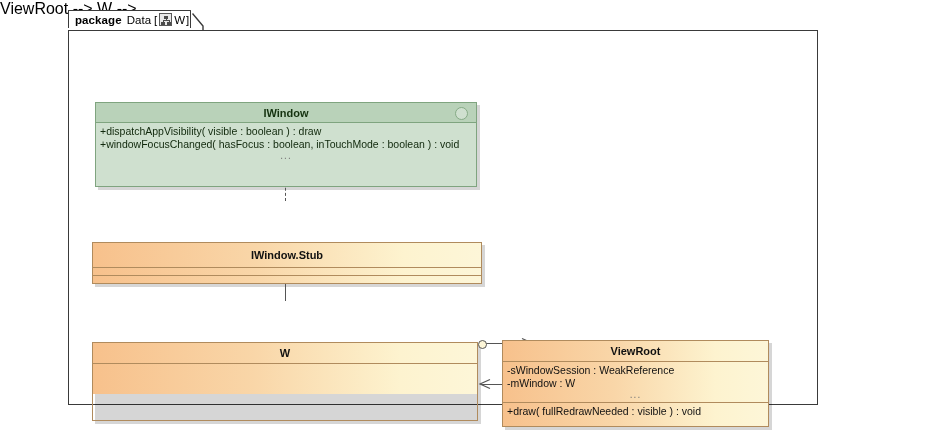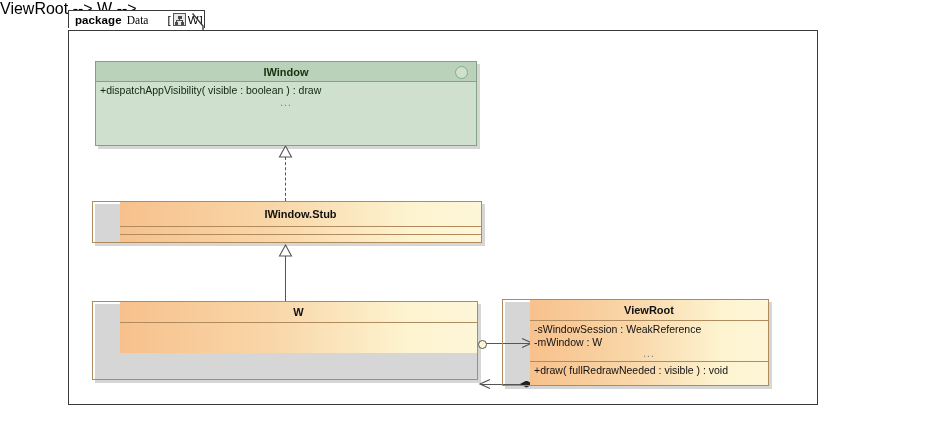--- a/index.html
+++ b/index.html
@@ -50,21 +50,21 @@
     white-space: nowrap;
     font-size: 11.5px;
     color: #000;
     border-top-right-radius: 1px;
   }
   .pkg-tab .kw {
     font-weight: bold;
     margin-right: 5px;
     letter-spacing: 0.1px;
   }
-  .pkg-tab .pname { margin-right: 18px; font-family: Liberation Serif, serif; }
+  .pkg-tab .pname { margin-right: 2px; }
   .pkg-tab .brk { margin: 0 1px; }
   .pkg-tab-slant {
     position: absolute;
     left: 192px;
     top: 13px;
     width: 12px;
     height: 19px;
   }
   .diag-icon {
     display: inline-block;
@@ -89,20 +89,21 @@
   .diag-icon .h  { left: 2.5px; top: 6px; width: 7px; height: 1px; }
   .diag-icon .l1 { left: 2.5px; top: 6px; width: 1px; height: 2px; }
   .diag-icon .l2 { left: 8.5px; top: 6px; width: 1px; height: 2px; }
 
   
   .umlbox {
     position: absolute;
     box-sizing: border-box;
     font-size: 10.5px;
     color: #111;
+    margin-top: 41px;
   }
   .umlbox .shadow {
     position: absolute;
     left: 3px; top: 3px;
     width: 100%; height: 100%;
     background: rgba(0,0,0,0.16);
     z-index: 0;
   }
   .umlbox .body {
     position: relative;
@@ -161,21 +162,21 @@
     right: 8px;
     top: 4px;
     width: 11px;
     height: 11px;
     border: 1.4px solid #86ab86;
     border-radius: 50%;
     background: #cfe0cf;
   }
 
   
-  .orange .body { border: 1.2px solid #b08b5d; padding-left: 27px; }
+  .orange .body { border: 1.2px solid #b08b5d; }
   .orange .cmp {
     background: linear-gradient(to right, #f7c18c 0%, #f9d6a8 42%, #fdf3cf 80%, #fdf6d8 100%);
   }
   .orange .cmp + .cmp { border-top: 1.2px solid #b08b5d; }
 
   #box-stub { left: 92px; top: 201px; width: 390px; height: 42px; }
   #box-stub .cmp.title { height: 24px; font-size: 11px; }
   #box-stub .cmp.r2 { height: 8px; }
   #box-stub .cmp.r3 { height: 8px; }
 
@@ -241,20 +242,21 @@
   <div class="umlbox" id="box-iwindow">
     <div class="shadow"></div>
     <div class="body">
       <div class="cmp title">
         <span>IWindow</span>
         <span class="iface-circle"></span>
       </div>
       <div class="cmp attrs">
         <div class="lines">
           <div>+dispatchAppVisibility( visible : boolean ) : draw</div>
+          <div>+windowFocusChanged( hasFocus : boolean, inTouchMode : boolean ) : void</div>
           <div class="ellipsis-row">...</div>
         </div>
       </div>
     </div>
   </div>
 
   
   <div class="conn">
     <div class="vline dashed" style="left:285px; top:157px; height:44px;"></div>
     <svg style="position:absolute; left:278px; top:145px; width:15px; height:13px;" viewBox="0 0 15 13">

